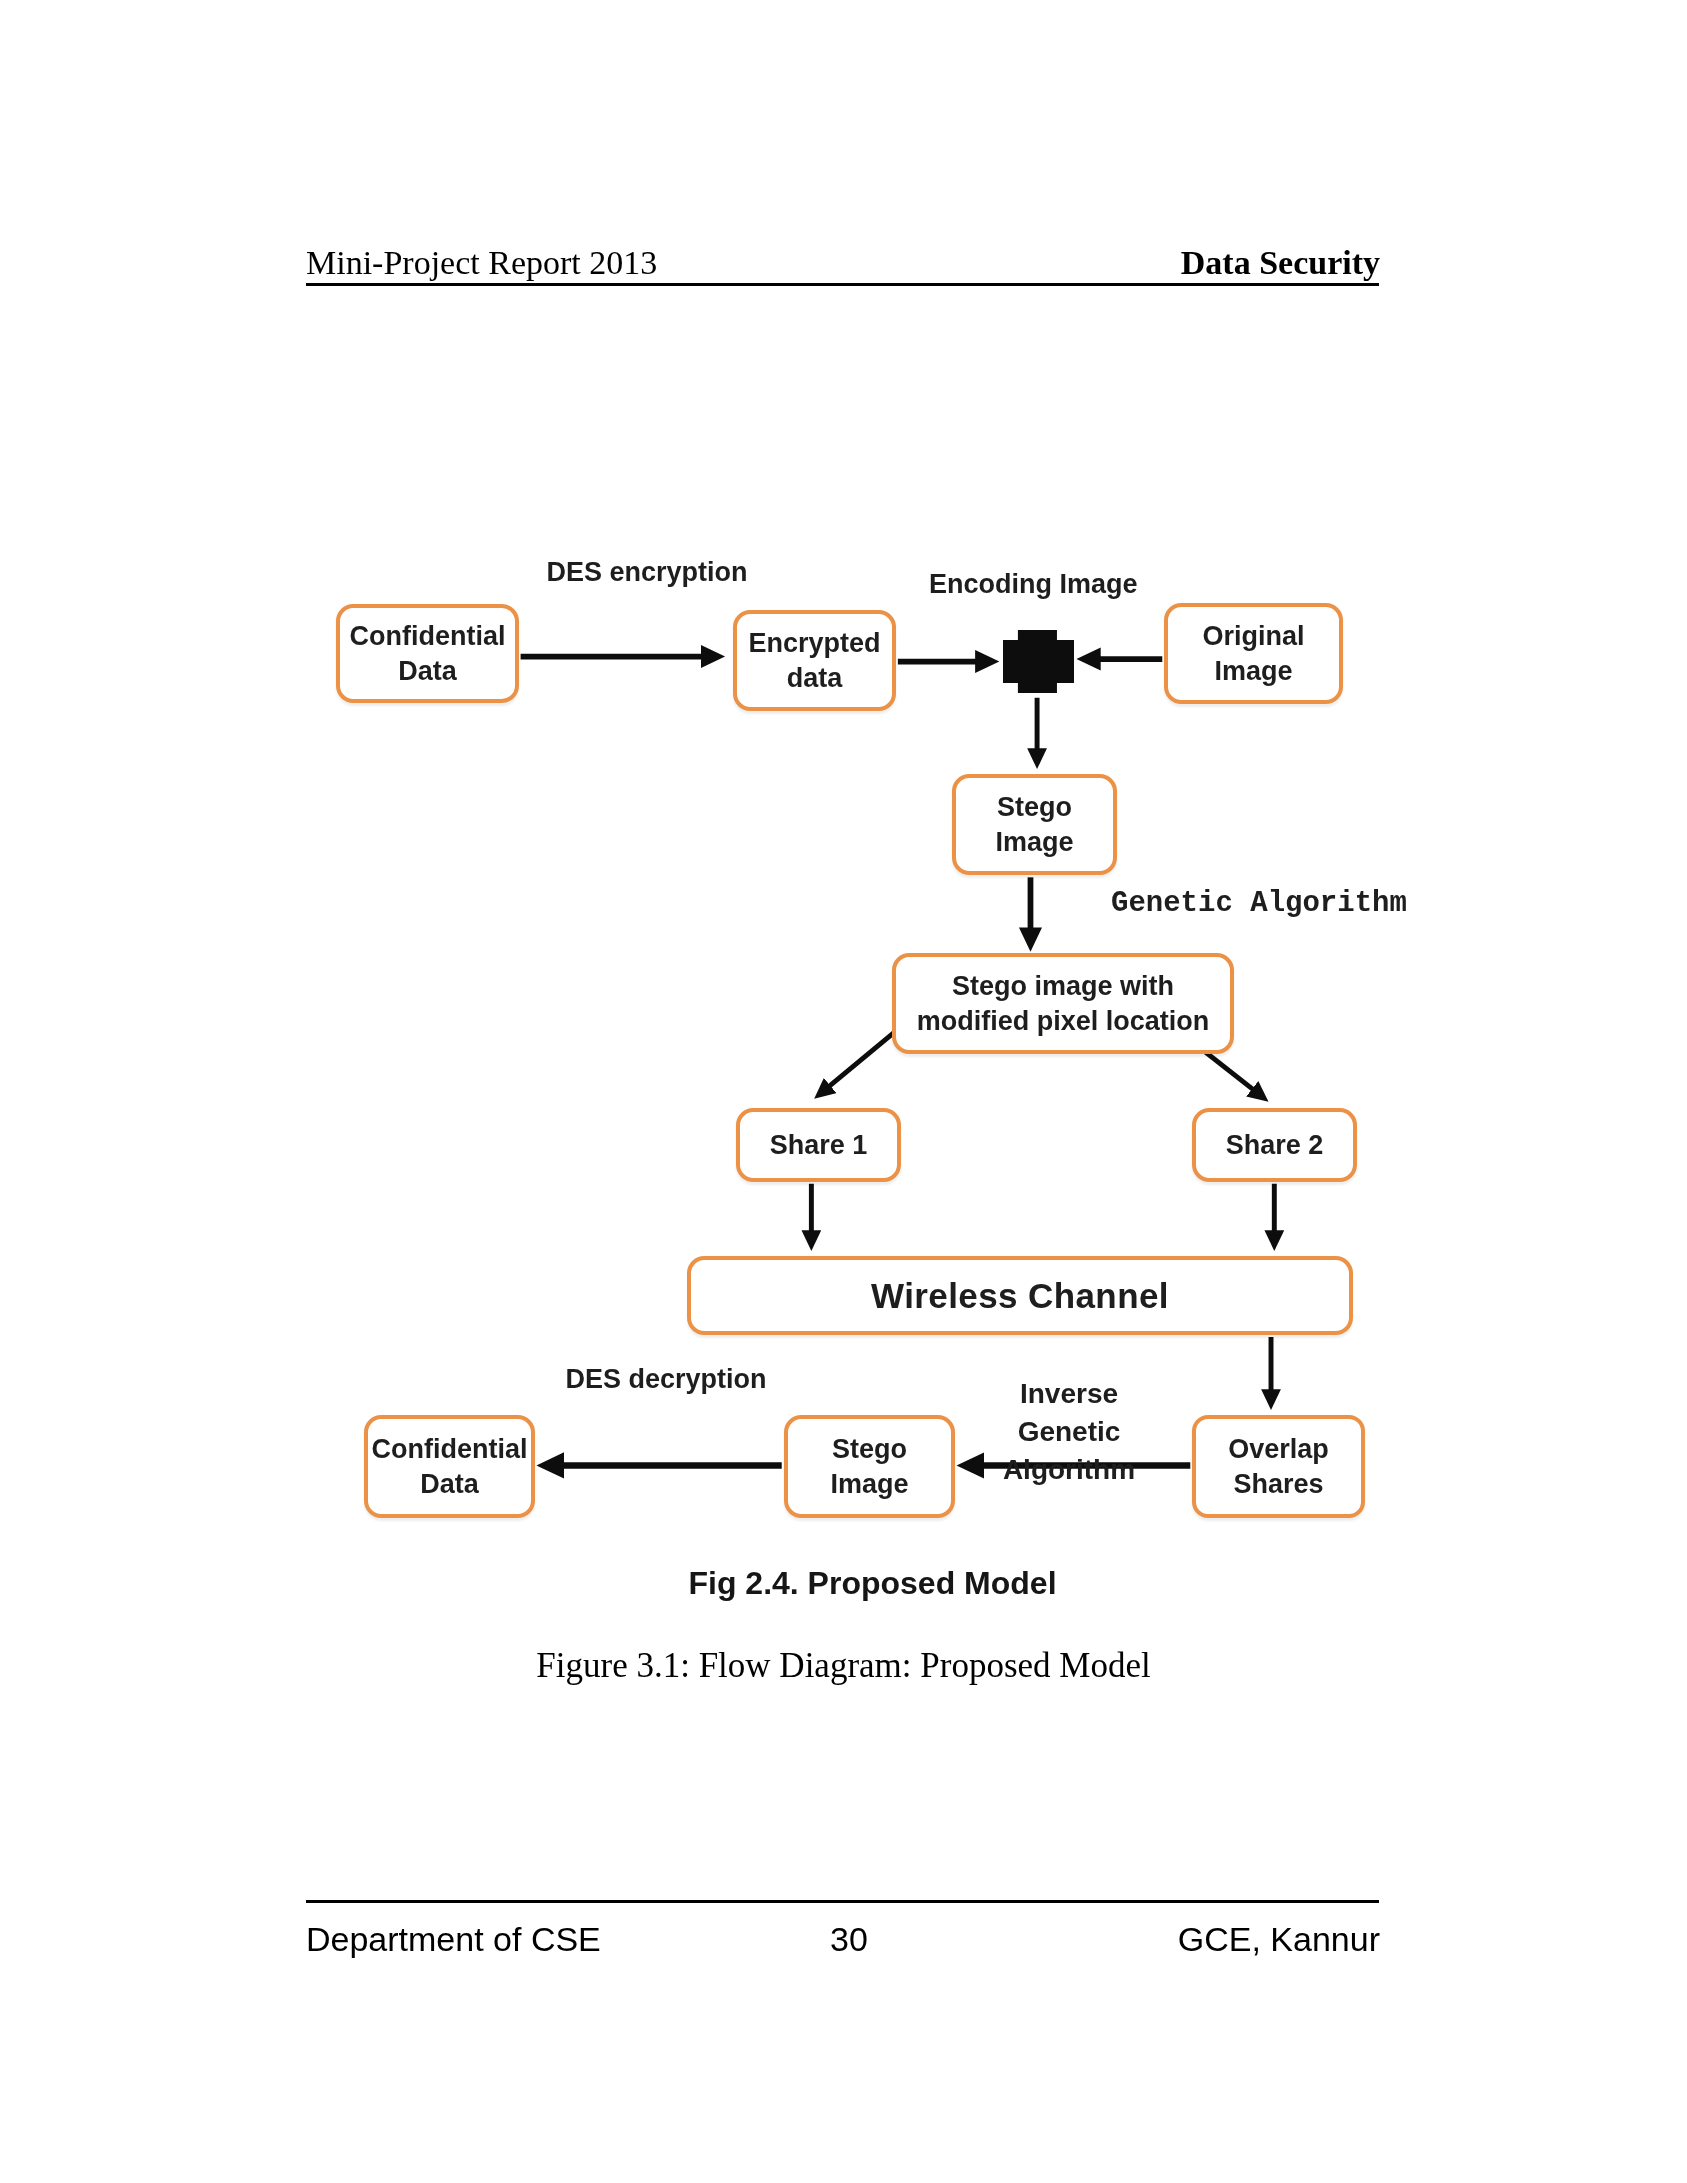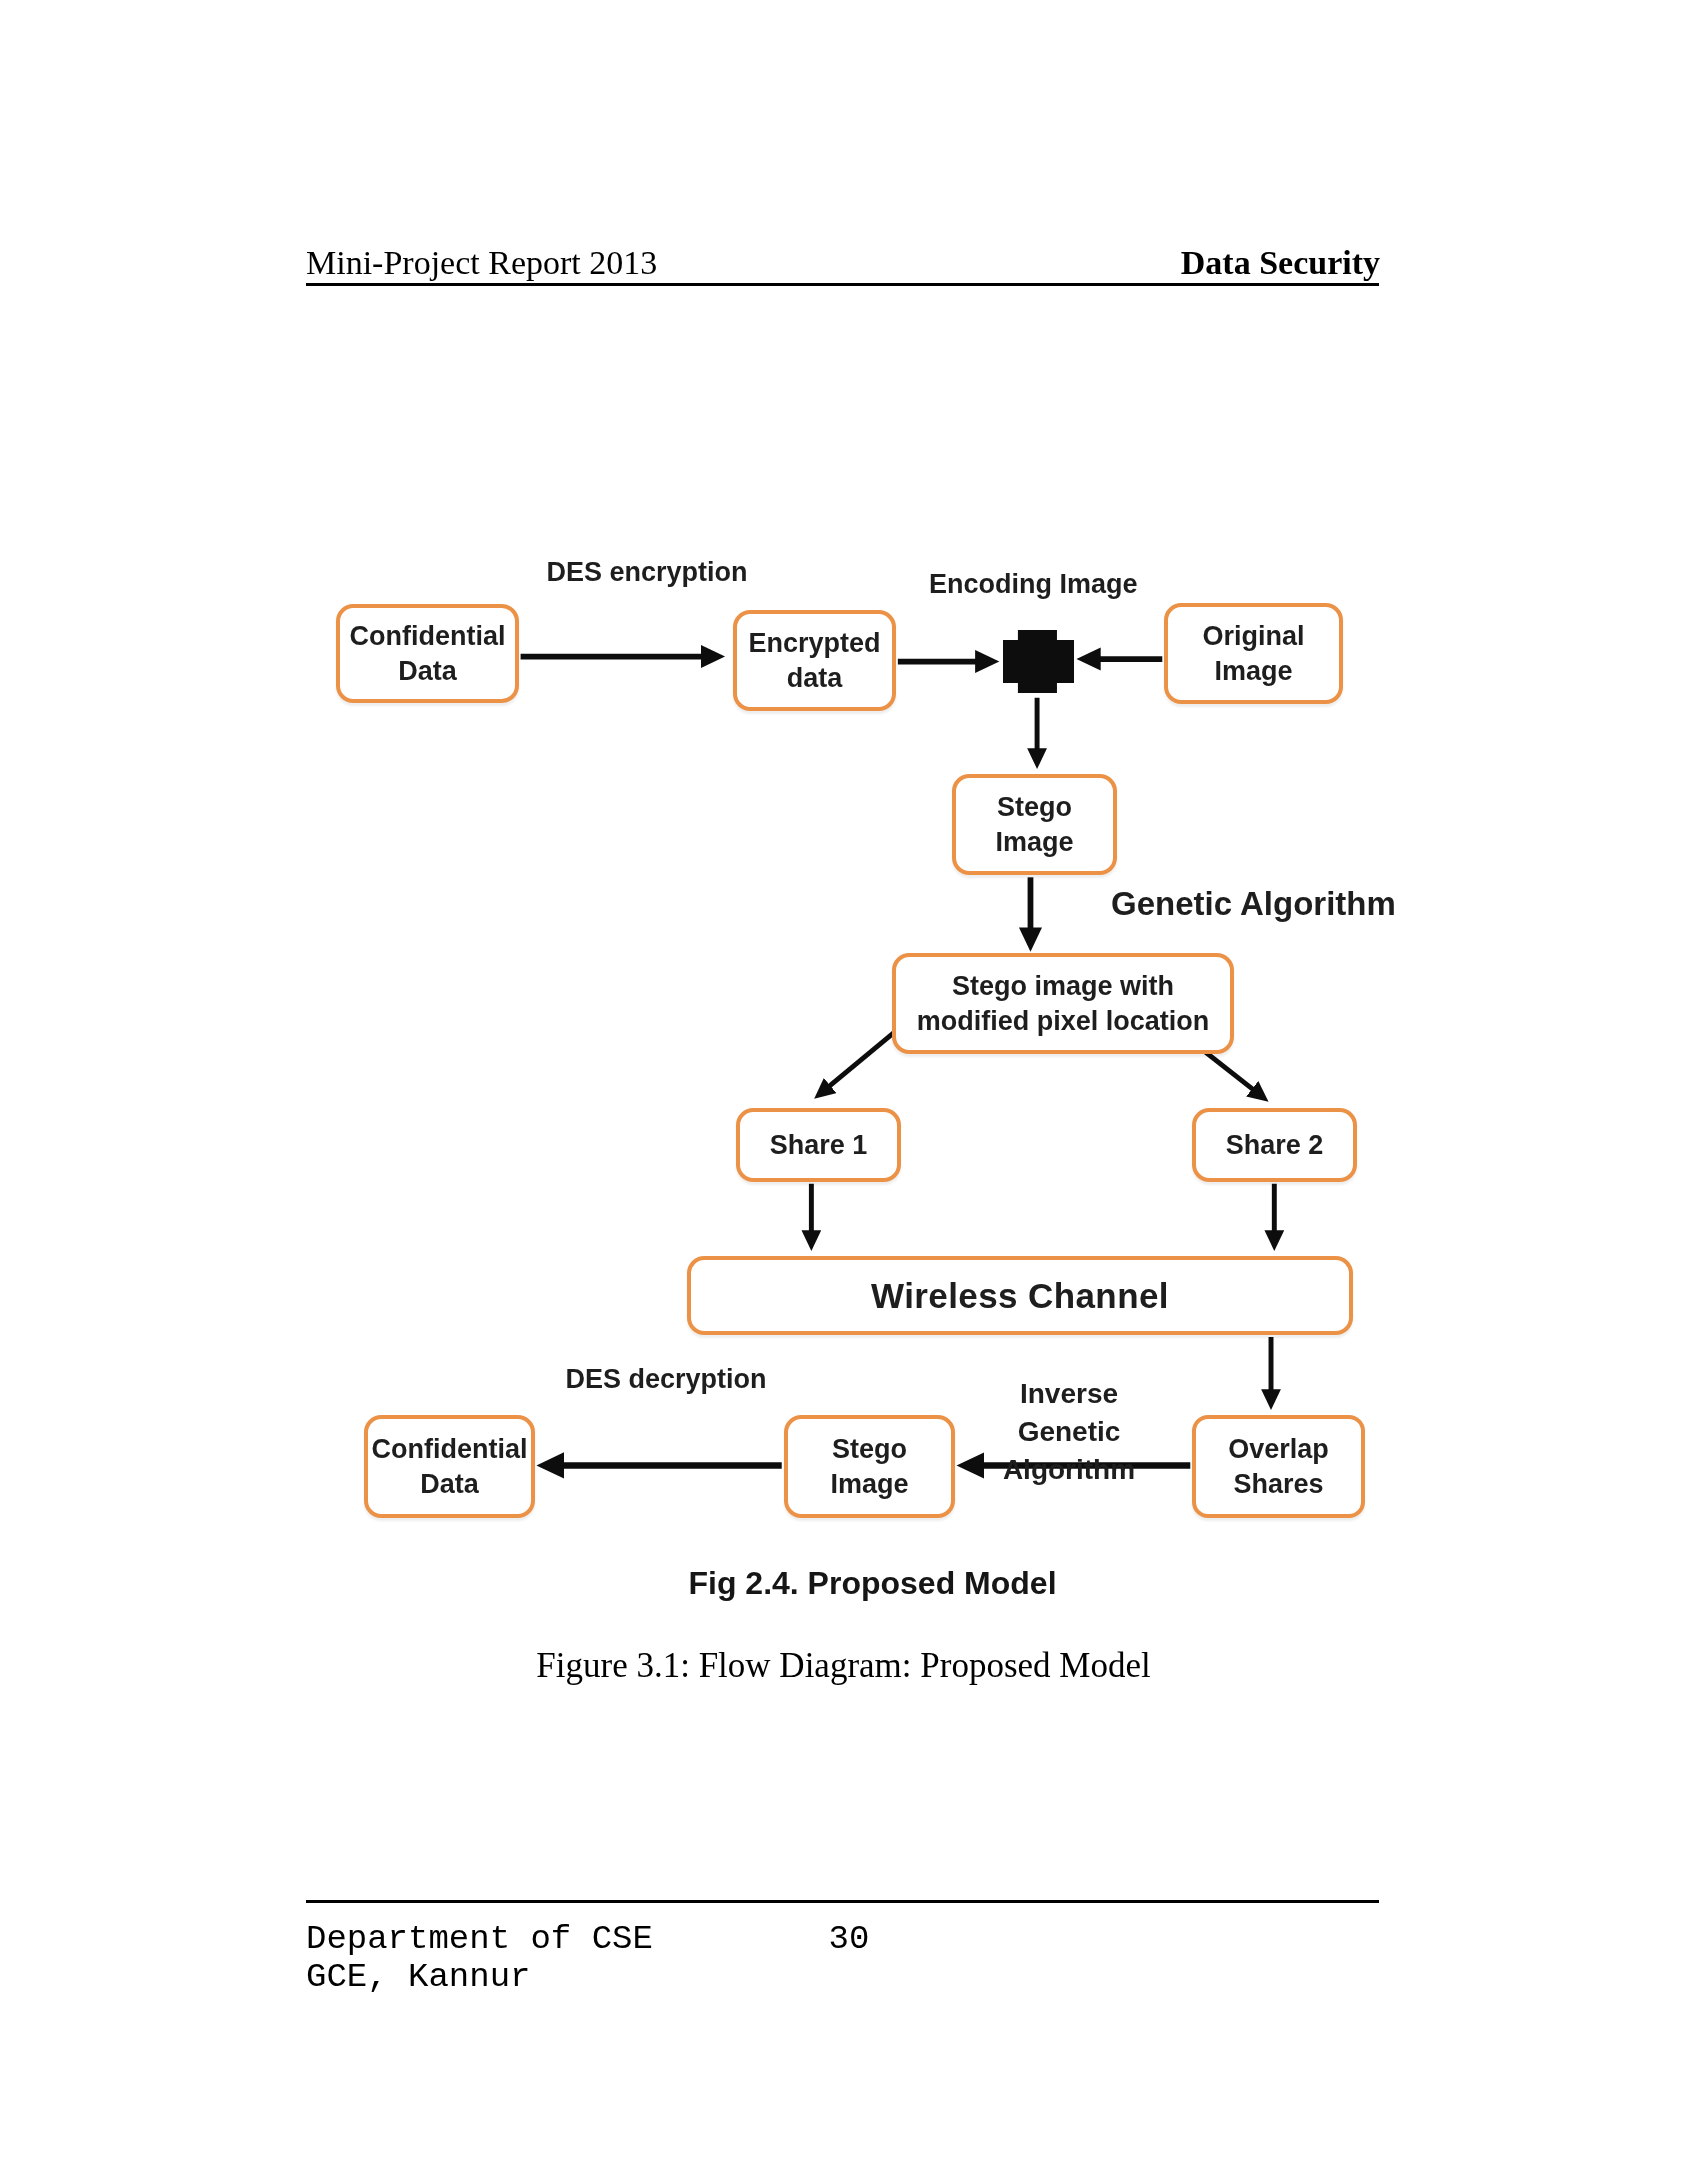--- a/index.html
+++ b/index.html
@@ -31,22 +31,22 @@
   .rule{
     position:absolute; left:306px; width:1073px; height:2.5px;
     background:var(--rule);
   }
   #header-rule{top:283px;}
   #footer-rule{top:1900px;}
   .footer-row{
     position:absolute;
     left:306px; top:1920px; width:1074px;
     display:flex; justify-content:space-between; align-items:flex-start;
-    font-family:Liberation Mono, monospace;
-    font-size:34px; color:#000;flex-direction:column;
+    font-family:Liberation Sans, sans-serif;
+    font-size:34px; color:#000;
   }
   .footer-row .center{position:absolute; left:12px; right:0; text-align:center;}
   
   .node{
     position:absolute;
     box-sizing:border-box;
     border:4.1px solid var(--box-border);
     background:var(--box-fill);
     border-radius:17.3px;
     display:flex; align-items:center; justify-content:center;
@@ -152,21 +152,21 @@
       <span>Stego Image</span>
     </div>
   <div class="node" style="left:364px;  top:1415px; width:171px; height:103px;">
       <span>Confidential Data</span>
     </div>
 
   <div id="encoding-plus"></div>
 
   <div class="edge-label" style="left:544px;  top:557px;  width:206px;">DES encryption</div>
   <div class="edge-label" style="left:929px; top:569px;  width:202px; white-space:nowrap;">Encoding Image</div>
-  <div class="edge-label" style="left:1111px; top:888px; white-space:nowrap; font-size:33px;">Genetic Algorithm</div>
+  <div class="edge-label" style="left:1111px; top:888px; white-space:nowrap; font-size:29px;font-family:Liberation Mono, monospace;">Genetic Algorithm</div>
   <div class="edge-label" style="left:966px; top:1369px; width:206px; line-height:38px; font-size:28px;margin-top:6px;">Inverse Genetic Algorithm</div>
   <div class="edge-label" style="left:563px;  top:1364px; width:206px;">DES decryption</div>
 
   <div id="diagram-caption">Fig 2.4.  Proposed Model</div>
   <div id="figure-caption">Figure 3.1: Flow Diagram: Proposed Model</div>
 
   <div class="rule" id="footer-rule"></div>
   <div class="footer-row">
     <span class="left">Department of CSE</span>
     <span class="center">30</span>

